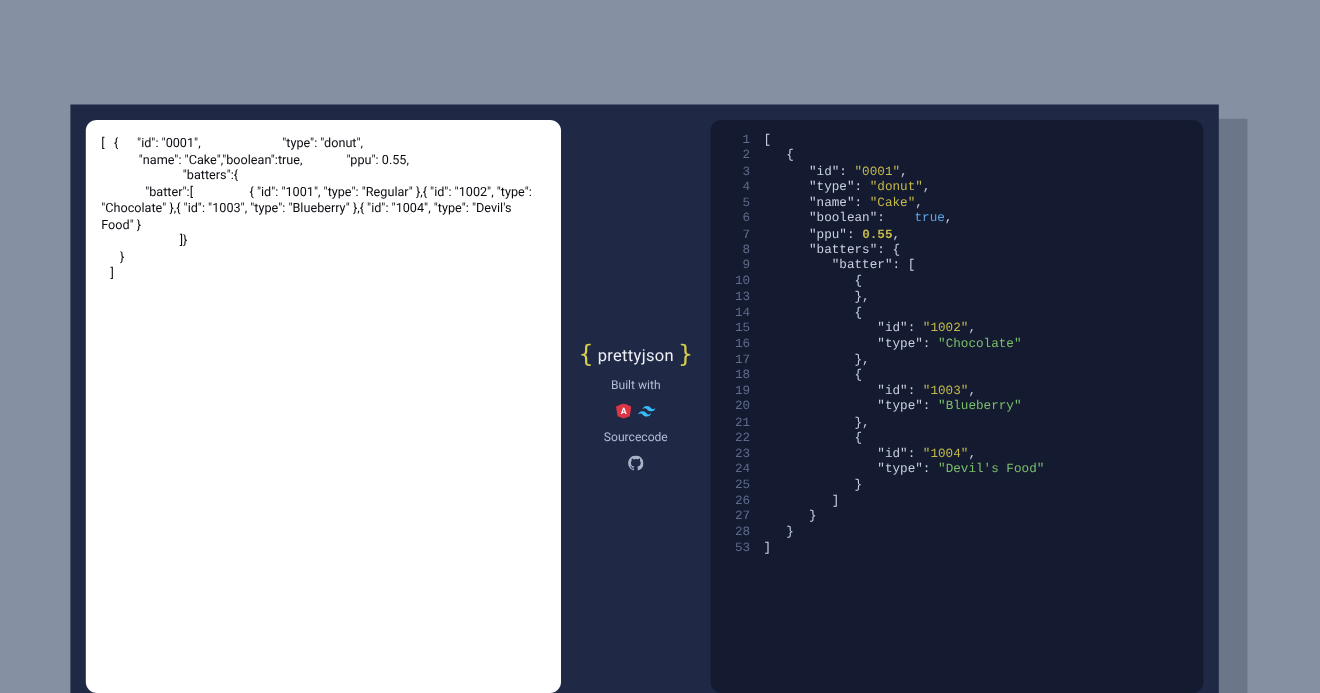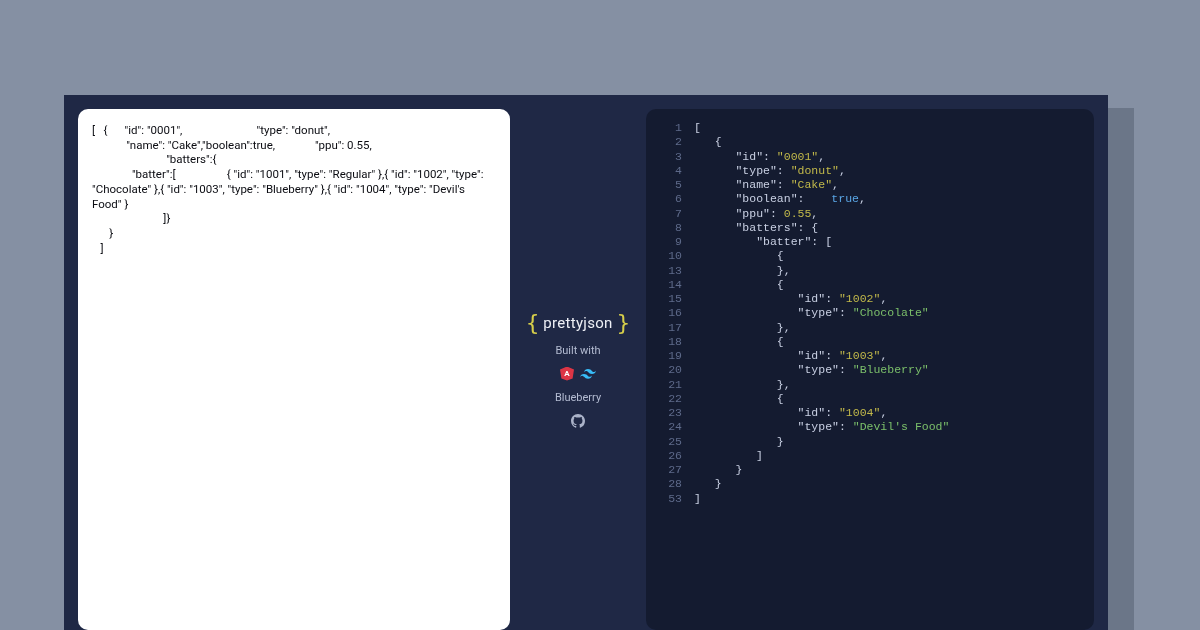--- a/index.html
+++ b/index.html
@@ -93,21 +93,21 @@
     line-height: 1.24;
     overflow: hidden;
   }
   .code-line { display: flex; white-space: pre; }
   .ln { width: 26px; text-align: right; color: #5e6a8a; flex: 0 0 26px; margin-right: 12px; user-select: none; }
   .tok-punc   { color: #c9d0e3; }
   .tok-key    { color: #c9d0e3; }   
   .tok-colon  { color: #c9d0e3; }
   .tok-str    { color: #c2b94a; }
   .tok-strgr  { color: #7bbf6a; }
-  .tok-num    { color: #c2b94a; }
+  .tok-num    { color: #c2b94a; font-weight: bold; }
   .tok-bool   { color: #5aa6e6; margin-left: 20px; }
 </style>
 </head>
 <body>
 
 <div class="frame-shadow"></div>
 
 <div class="app">
 
   <div class="input-pane">[   {      "id": "0001",                          "type": "donut",
@@ -128,21 +128,21 @@
     <div class="label">Built with</div>
     <div class="badges">
       <span class="badge-ang" title="Angular"></span>
       <span class="badge-tw" title="Tailwind">
         <svg width="16" height="10" viewBox="0 0 54 33">
           <path fill="#38bdf8" d="M27 0c-7.2 0-11.7 3.6-13.5 10.8 2.7-3.6 5.85-4.95 9.45-4.05 2.05.51 3.52 2 5.14 3.65C30.73 13.08 33.78 16.2 40.5 16.2c7.2 0 11.7-3.6 13.5-10.8-2.7 3.6-5.85 4.95-9.45 4.05-2.05-.51-3.52-2-5.14-3.65C36.77 3.12 33.72 0 27 0zM13.5 16.2C6.3 16.2 1.8 19.8 0 27c2.7-3.6 5.85-4.95 9.45-4.05 2.05.51 3.52 2 5.14 3.65C17.23 29.28 20.28 32.4 27 32.4c7.2 0 11.7-3.6 13.5-10.8-2.7 3.6-5.85 4.95-9.45 4.05-2.05-.51-3.52-2-5.14-3.65C23.27 19.32 20.22 16.2 13.5 16.2z"></path>
         </svg>
       </span>
     </div>
 
-    <div class="label">Blueberry</div>
+    <div class="label">Sourcecode</div>
     <div class="srcicon">
       <span class="gh-icon" title="GitHub">
         <svg width="14" height="14" viewBox="0 0 16 16" fill="#aab2c8">
           <path d="M8 0C3.58 0 0 3.58 0 8c0 3.54 2.29 6.53 5.47 7.59.4.07.55-.17.55-.38 0-.19-.01-.82-.01-1.49-2.01.37-2.53-.49-2.69-.94-.09-.23-.48-.94-.82-1.13-.28-.15-.68-.52-.01-.53.63-.01 1.08.58 1.23.82.72 1.21 1.87.87 2.33.66.07-.52.28-.87.51-1.07-1.78-.2-3.64-.89-3.64-3.95 0-.87.31-1.59.82-2.15-.08-.2-.36-1.02.08-2.12 0 0 .67-.21 2.2.82a7.57 7.57 0 0 1 2-.27c.68 0 1.36.09 2 .27 1.53-1.04 2.2-.82 2.2-.82.44 1.1.16 1.92.08 2.12.51.56.82 1.27.82 2.15 0 3.07-1.87 3.75-3.65 3.95.29.25.54.73.54 1.48 0 1.07-.01 1.93-.01 2.2 0 .21.15.46.55.38A8.013 8.013 0 0 0 16 8c0-4.42-3.58-8-8-8z"></path>
         </svg>
       </span>
     </div>
   </div>
 
   <div class="output-pane" id="output-pane">

